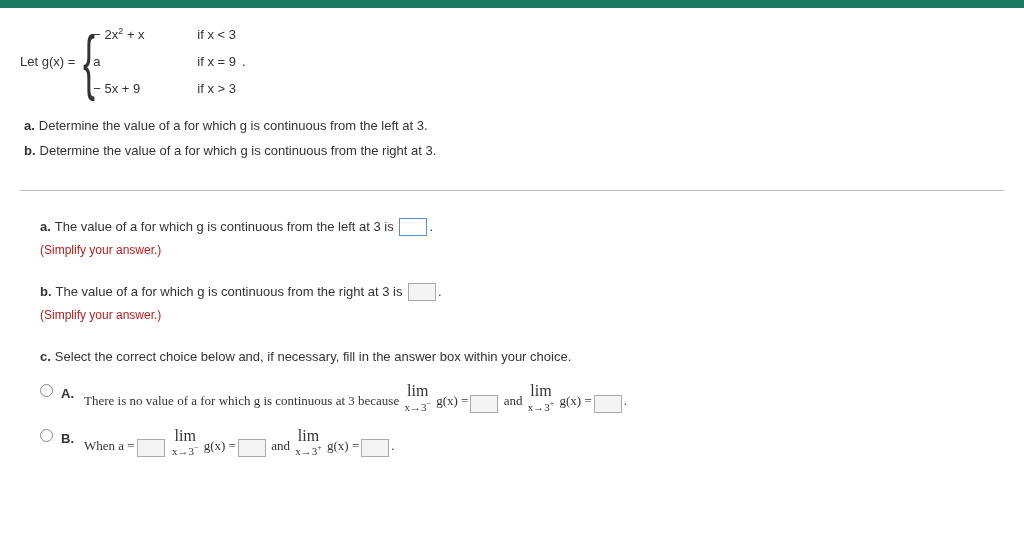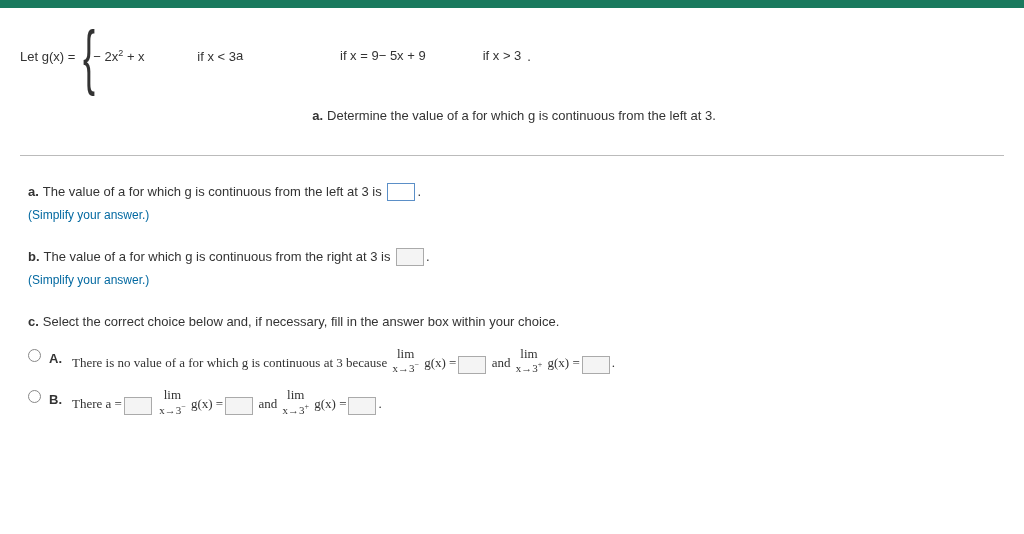--- a/index.html
+++ b/index.html
@@ -33,21 +33,22 @@
     .brace {
       font-size: 72px;
       font-weight: 100;
       line-height: 72px;
       color: #333;
       transform: scaleX(0.5);
       margin: 0 -8px 0 -4px;
     }
     .cases {
       display: flex;
-      gap: 0;
+      flex-direction: column;
+      gap: 12px;
       padding: 6px 0;
     }
     .case-row {
       display: flex;
       align-items: baseline;
     }
     .case-expr {
       min-width: 80px;
     }
     .case-cond {
@@ -57,30 +58,29 @@
     .period {
       margin-left: 6px;
       align-self: center;
     }
     .questions {
       margin-left: 4px;
     }
     .q-item {
       margin: 4px 0;
       line-height: 1.6;
-      text-align: center;
     }
     .q-item b { font-weight: bold; margin-right: 4px; }
     .divider {
       border: none;
       border-top: 1px solid #bbb;
       margin: 28px 0 24px 0;
     }
     .answer-section {
-      margin-left: 8px;
+      margin-left: 20px;
     }
     .ans-item {
       margin-bottom: 18px;
       line-height: 1.8;
     }
     .ans-item b { font-weight: bold; margin-right: 4px; }
     .input-box {
       display: inline-block;
       width: 28px;
       height: 18px;
@@ -88,21 +88,21 @@
       background: #fff;
       vertical-align: middle;
       margin: 0 2px;
     }
     .input-box.gray {
       border: 1px solid #aaa;
       background: #f4f4f4;
     }
     .hint {
       font-size: 12px;
-      color: #0369a1;
+      color: #b91c1c;
       margin-top: 2px;
     }
     .choice-row {
       display: flex;
       align-items: flex-start;
       margin: 14px 0 0 0;
     }
     .radio {
       appearance: none;
       width: 13px;
@@ -126,21 +126,21 @@
       font-family: Liberation Serif, serif;
     }
     .lim-wrap {
       display: inline-flex;
       flex-direction: column;
       align-items: center;
       vertical-align: middle;
       margin: 0 2px;
       line-height: 1.1;
     }
-    .lim-top { font-size: 13px; }
+    .lim-top { font-size: 16px; }
     .lim-bot { font-size: 11px; }
     .lim-bot sup { font-size: 8px; }
   </style>
 </head>
 <body>
 
 <div class="topbar"></div>
 
 <div class="content">
 
@@ -161,20 +161,21 @@
           <span class="case-expr">− 5x + 9</span>
           <span class="case-cond">if x &gt; 3</span>
         </div>
       </div>
     </div>
     <span class="period">.</span>
   </div>
 
   <div class="questions">
     <div class="q-item"><b>a.</b><span>Determine the value of a for which g is continuous from the left at 3.</span></div>
+    <div class="q-item"><b>b.</b><span>Determine the value of a for which g is continuous from the right at 3.</span></div>
   </div>
 
   <hr class="divider">
 
   <div class="answer-section">
 
     <div class="ans-item">
       <b>a.</b><span>The value of a for which g is continuous from the left at 3 is</span>
       <span class="input-box"></span><span>.</span>
       <div class="hint">(Simplify your answer.)</div>
@@ -208,21 +209,21 @@
           <span>g(x) =</span>
           <span class="input-box gray"></span>
           <span>.</span>
         </div>
       </div>
 
       <div class="choice-row">
         <input type="radio" class="radio" name="cchoice" style="">
         <span class="choice-label">B.</span>
         <div class="choice-body">
-          <span>There a =</span>
+          <span>When a =</span>
           <span class="input-box gray"></span>&nbsp;
           <span class="lim-wrap">
             <span class="lim-top">lim</span>
             <span class="lim-bot">x→3<sup>−</sup></span>
           </span>&nbsp;
           <span>g(x) =</span>
           <span class="input-box gray"></span>&nbsp;
           <span>and</span>&nbsp;
           <span class="lim-wrap">
             <span class="lim-top">lim</span>

